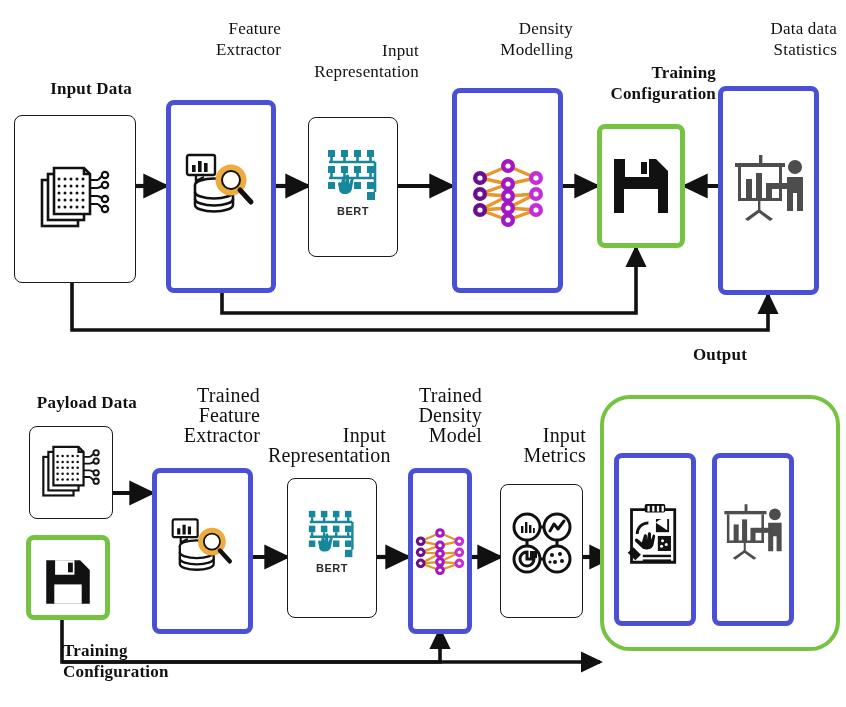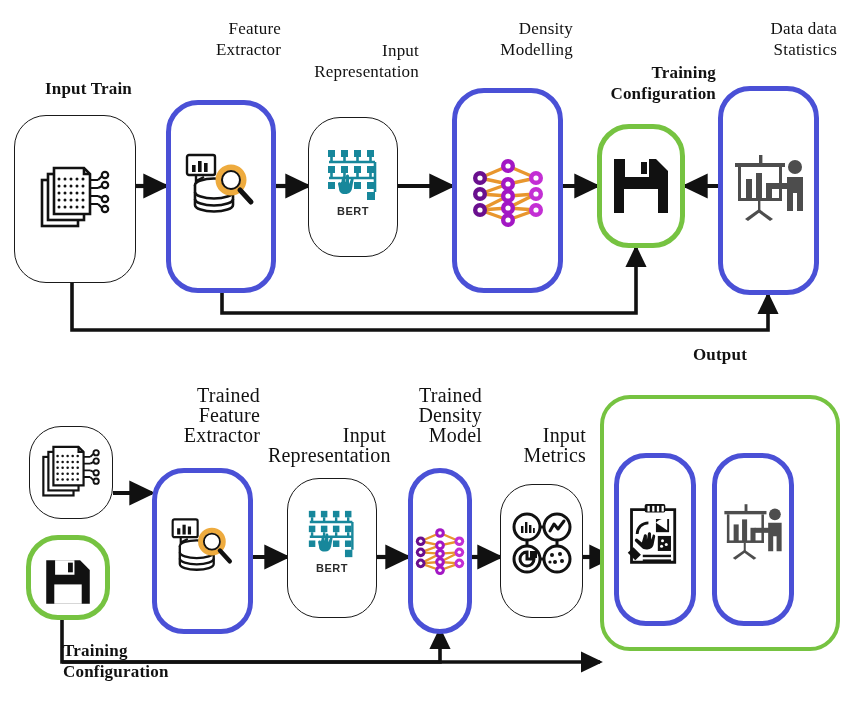--- a/index.html
+++ b/index.html
@@ -24,21 +24,21 @@
     letter-spacing:.2px;
   }
   .lbl.bold{font-weight:bold;}
   .lbl.small{font-size:20px;line-height:20px;}
 
   
   .box{
     position:absolute;
     box-sizing:border-box;
     background:#fff;
-    border-radius:32px;
+    border-radius:8px;
   }
   .box.plain{border:1.6px solid #1a1a1a;}
   .box.blue{border:5px solid #4a50d6;}
   .box.green{border:5px solid #76c341;}
   .box.groupgreen{border:4px solid #76c341;border-radius:30px;background:#fff;}
 
   .icoWrap{
     position:absolute;left:0;right:0;
     display:flex;flex-direction:column;
     align-items:center;justify-content:center;
@@ -83,21 +83,21 @@
       <path d="M 222,293 L 222,313 L 636,313 L 636,248" marker-end="url(#ah)"></path>
 
       <path d="M 72,282 L 72,330 L 768,330 L 768,295" marker-end="url(#ah)"></path>
 
       <path d="M 62,620 L 62,662 L 440,662 L 440,630" marker-end="url(#ah)"></path>
 
       <path d="M 62,662 L 600,662" marker-end="url(#ah)"></path>
     </g>
   </svg>
 
-  <div class="lbl bold" style="left:4px;top:78px;width:128px;">Input Train</div>
+  <div class="lbl bold" style="left:4px;top:78px;width:128px;">Input Data</div>
   <div class="lbl" style="left:161px;top:18px;width:120px;">Feature
 Extractor</div>
   <div class="lbl" style="left:289px;top:40px;width:130px;">Input
 Representation</div>
   <div class="lbl" style="left:443px;top:18px;width:130px;">Density
 Modelling</div>
   <div class="lbl bold" style="left:566px;top:62px;width:150px;">Training
 Configuration</div>
   <div class="lbl" style="left:707px;top:18px;width:130px;">Data data
 Statistics</div>
@@ -288,20 +288,21 @@
           <path d="M28 56 L14 66 L17 68 L29 59 Z"></path>
           <path d="M28 56 L42 66 L39 68 L27 59 Z"></path>
           <circle cx="64" cy="14" r="7"></circle>
           <path d="M56 24 h16 v34 h-6 v-18 h-4 v18 h-6 z"></path>
           <path d="M40 30 L58 30 L58 36 L40 36 Z"></path>
         </g>
       </svg>
     </div>
   </div>
 
+  <div class="lbl bold" style="left:2px;top:392px;width:135px;">Payload Data</div>
   <div class="lbl small" style="left:152px;top:385px;width:108px;">Trained
 Feature
 Extractor</div>
   <div class="lbl small" style="left:268px;top:425px;width:118px;">Input
 Representation</div>
   <div class="lbl small" style="left:388px;top:385px;width:94px;">Trained
 Density
 Model</div>
   <div class="lbl small" style="left:500px;top:425px;width:86px;">Input
 Metrics</div>

